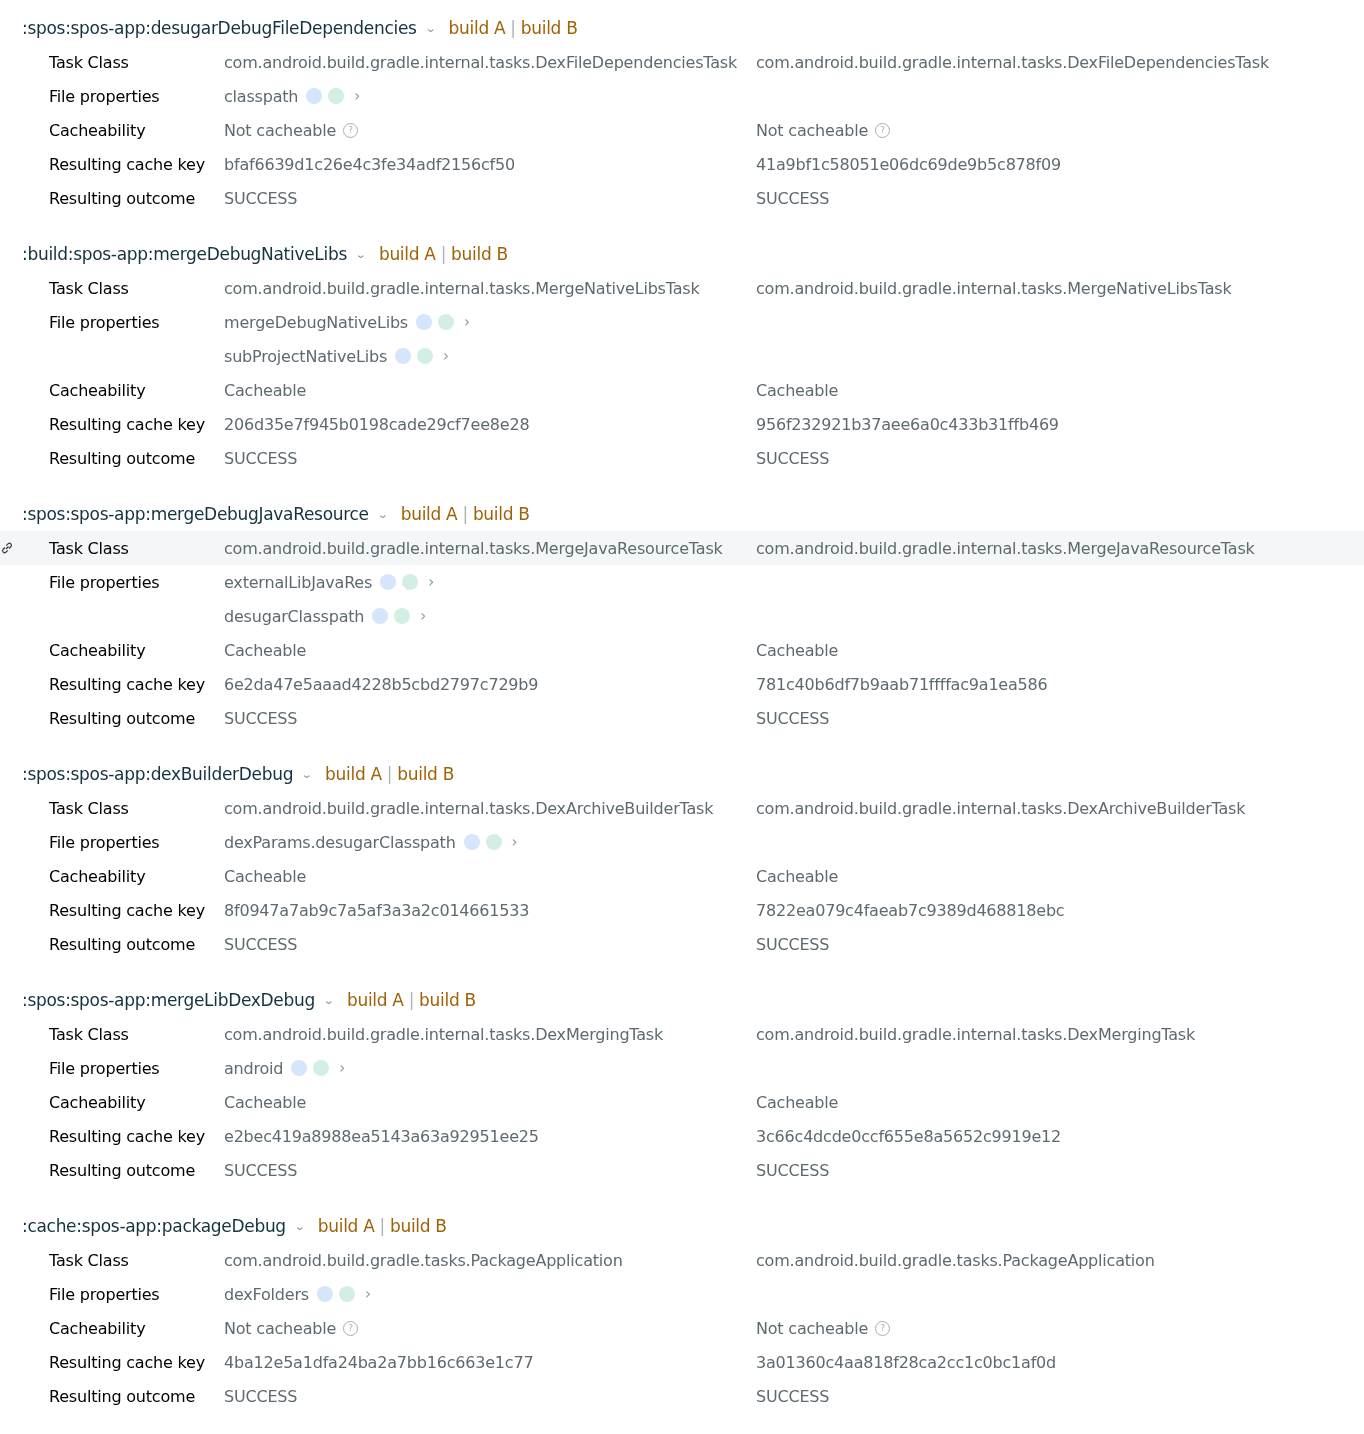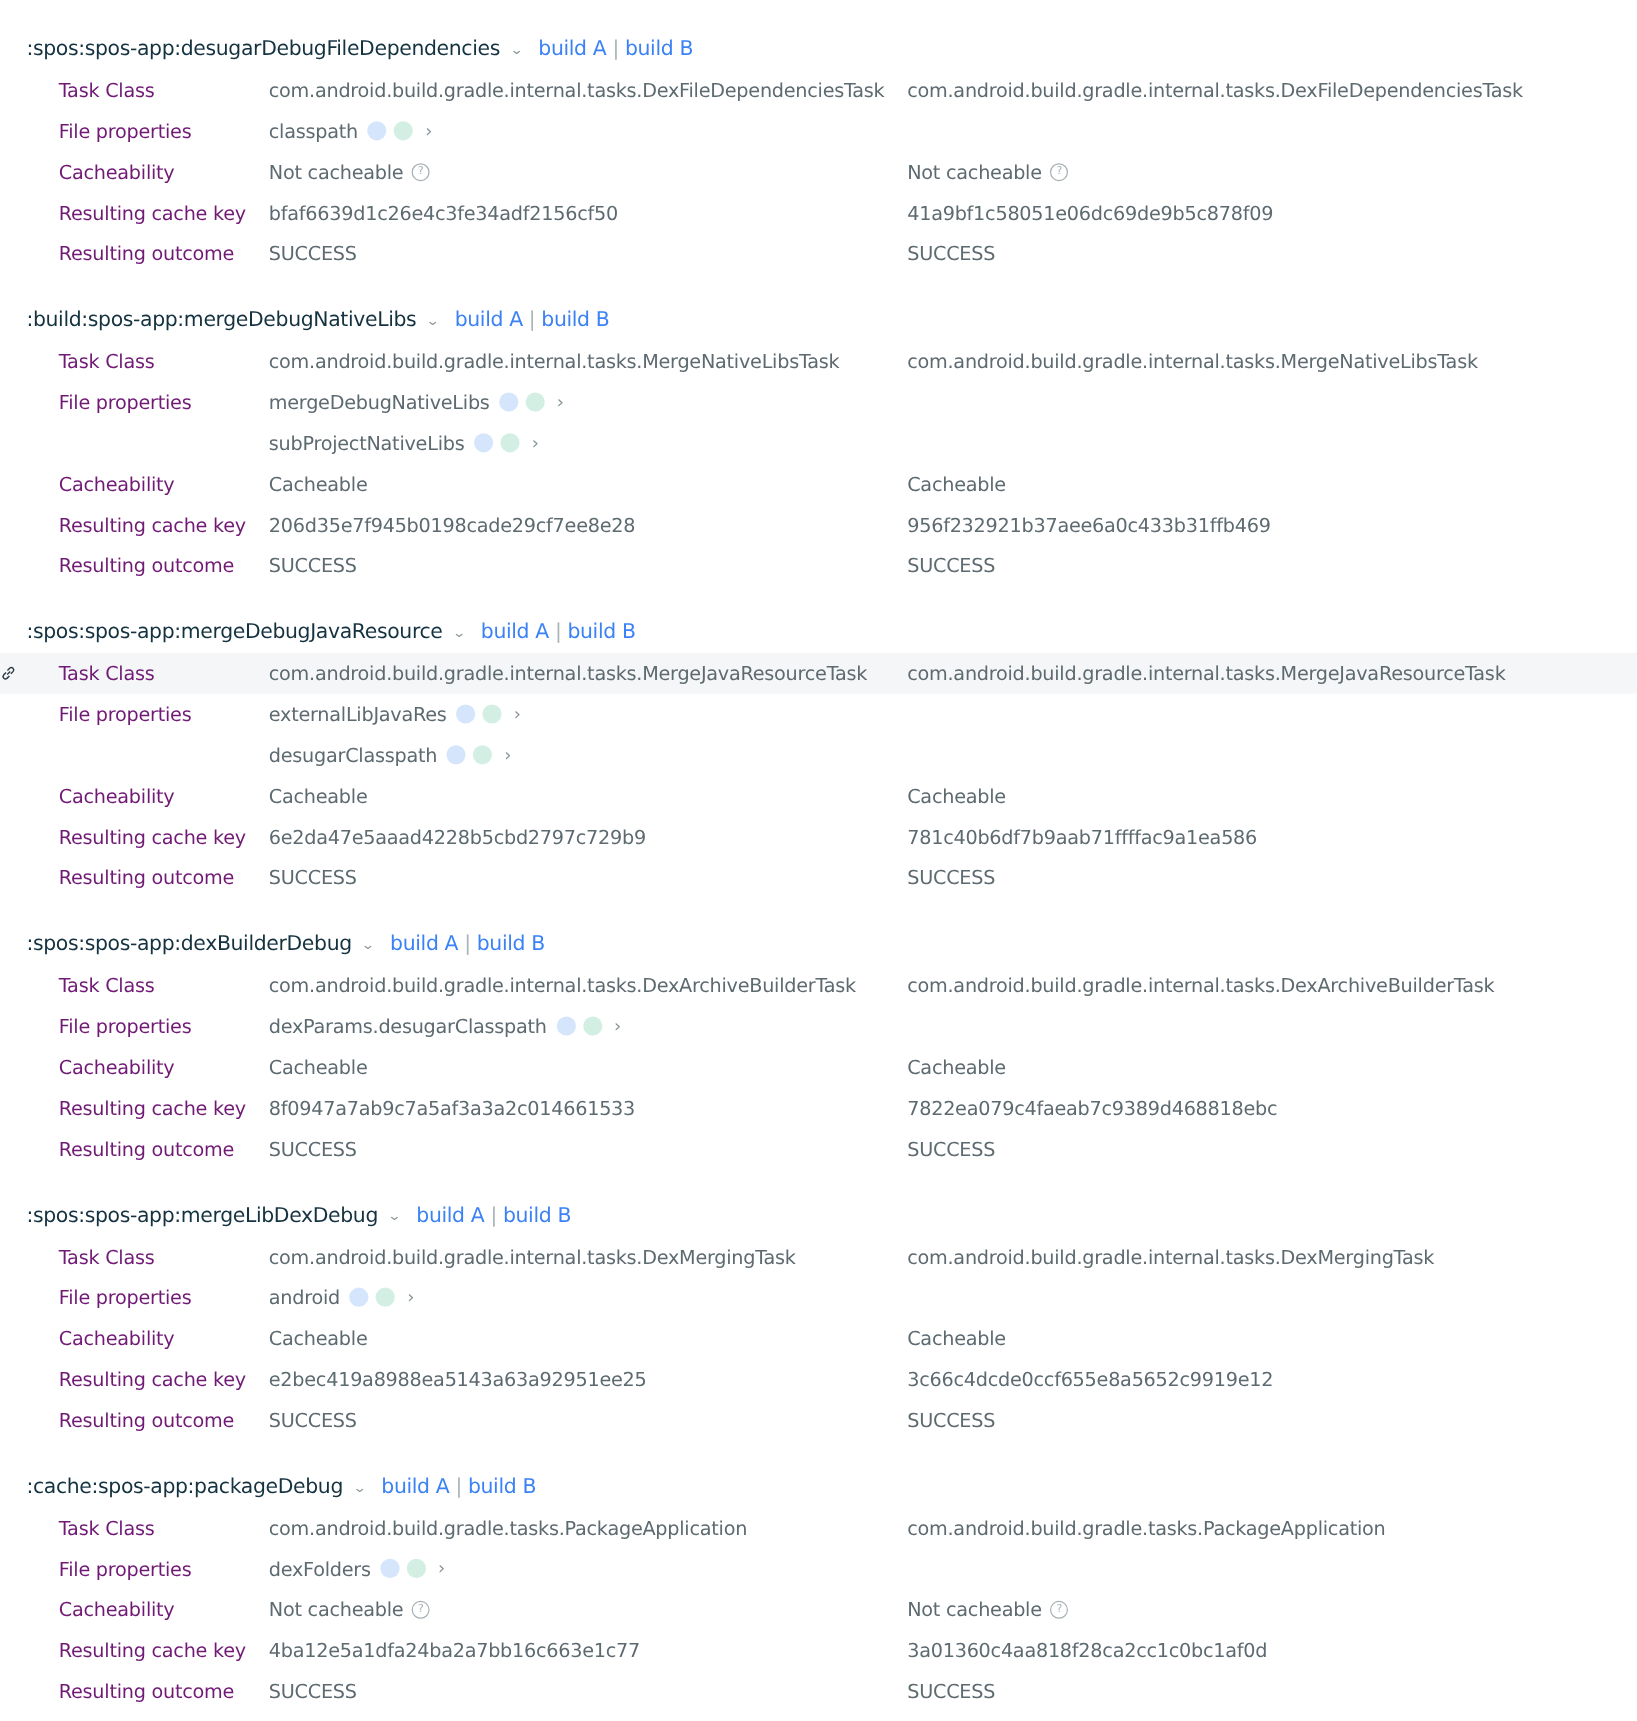--- a/index.html
+++ b/index.html
@@ -1,37 +1,37 @@
 <!DOCTYPE html>
 <html><head>
   <meta charset="utf-8">
   <style>
     html, body { margin: 0; padding: 0; background: #ffffff; }
     body {
       width: 1364px; height: 1434px; overflow: hidden;
       font-family: "DejaVu Sans", "Liberation Sans", sans-serif;
       font-size: 16px; color: #5d6a70;
     }
-    .page { position: relative; padding-top: 24px; }
+    .page { position: relative; padding-top: 11px; }
     .task { margin-bottom: 22px; }
     .task-header {
       height: 34px; display: flex; align-items: center;
       padding-left: 22px; color: #14323f; font-size: 17px;
       letter-spacing: -0.3px;
     }
     .chev { color: #8a969b; font-size: 11px; margin: 0 14px 0 9px; display: inline-block; transform: scaleX(1.3); }
-    .build-link { color: #3b82f6; cursor: pointer; }
+    .build-link { color: #a16207; cursor: pointer; }
     .sep { color: #a9b4b8; margin: 0 5px; }
     .row {
       position: relative; height: 34px; display: flex; align-items: center;
       font-size: 16px; letter-spacing: -0.2px;
     }
     .row.highlight { background: #f5f6f7; }
     .row .link-icon { position: absolute; left: 0; top: 9px; width: 14px; height: 14px; color: #2b3c44; }
-    .label { position: absolute; left: 49px; color: #701a75; }
+    .label { position: absolute; left: 49px; color: #000000; }
     .colA { position: absolute; left: 224px; white-space: nowrap; display: flex; align-items: center; }
     .colB { position: absolute; left: 756px; white-space: nowrap; display: flex; align-items: center; }
     .dot { display: inline-block; width: 16px; height: 16px; border-radius: 50%; margin-left: 6px; }
     .dot.a { background: #d4e5fc; margin-left: 8px; }
     .dot.b { background: #d3efe4; }
     .arrow { color: #8a969b; font-size: 15px; margin-left: 10px; cursor: pointer; }
     .help { display: inline-flex; width: 13px; height: 13px; border: 1px solid #a5b0b4; border-radius: 50%;
             font-size: 9px; color: #a5b0b4; align-items: center; justify-content: center; margin-left: 7px; }
   </style>
 </head>

